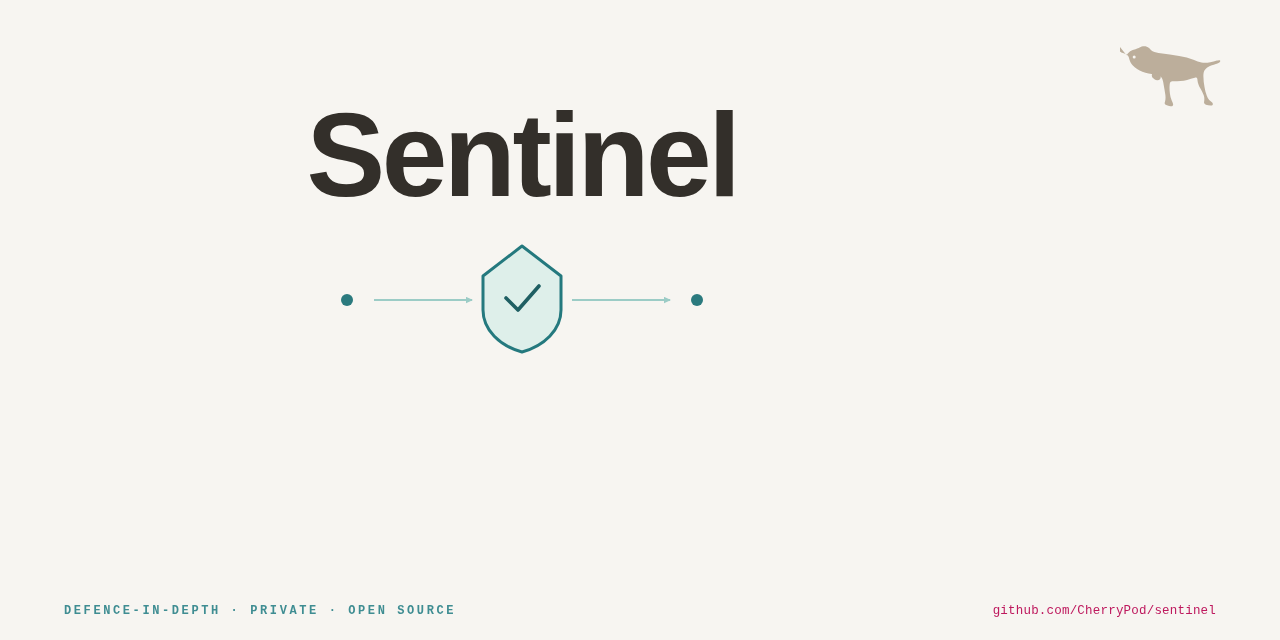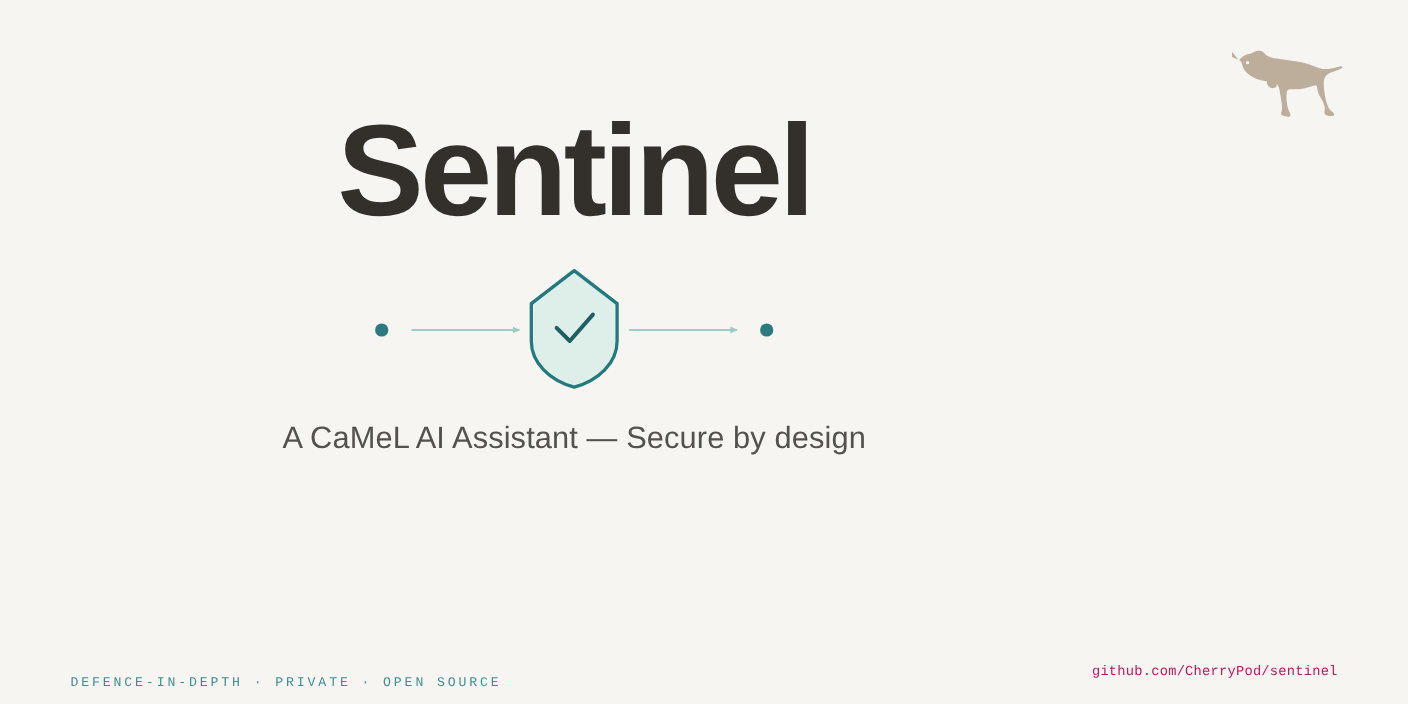--- a/index.html
+++ b/index.html
@@ -78,24 +78,24 @@
     font-weight: 400;
     letter-spacing: 0.1px;
     color: #55514E;
     white-space: nowrap;
   }
 
   
   .footer-tagline {
     position: absolute;
     left: 64px;
-    bottom: 12px;
+    bottom: 22px;
     font-family: "Liberation Mono", "DejaVu Sans Mono", monospace;
     font-size: 12px;
-    font-weight: 400;
+    font-weight: 700;
     letter-spacing: 2.6px;
     color: #3F8D92;
     white-space: nowrap;
   }
   .footer-repo {
     position: absolute;
     right: 64px;
     bottom: 22px;
     font-family: "Liberation Mono", "DejaVu Sans Mono", monospace;
     font-size: 12.5px;
@@ -157,19 +157,18 @@
                  C178 108 161 92 161 72 L161 38 Z" fill="#DEEFEA" stroke="#24797E" stroke-width="3" stroke-linejoin="round" stroke-linecap="round"></path>
         <path d="M184 60 L196 72 L217 48" fill="none" stroke="#1F5F63" stroke-width="3.6" stroke-linecap="round" stroke-linejoin="round"></path>
       </g>
 
       <line x1="250" y1="62" x2="348" y2="62" stroke="#9CCCC6" stroke-width="2" marker-end="url(#arrowhead)"></line>
 
       <circle cx="375" cy="62" r="6" fill="#2B7A7E"></circle>
     </svg>
   </div>
 
-  <p class="hero-subtitle">A CaMeL AI Assistant — Secure by design</p>
 
 </div>
 
 <div class="footer-tagline">DEFENCE-IN-DEPTH · PRIVATE · OPEN SOURCE</div>
 
 <div class="footer-repo">github.com/CherryPod/sentinel</div>
 
 </body></html>

